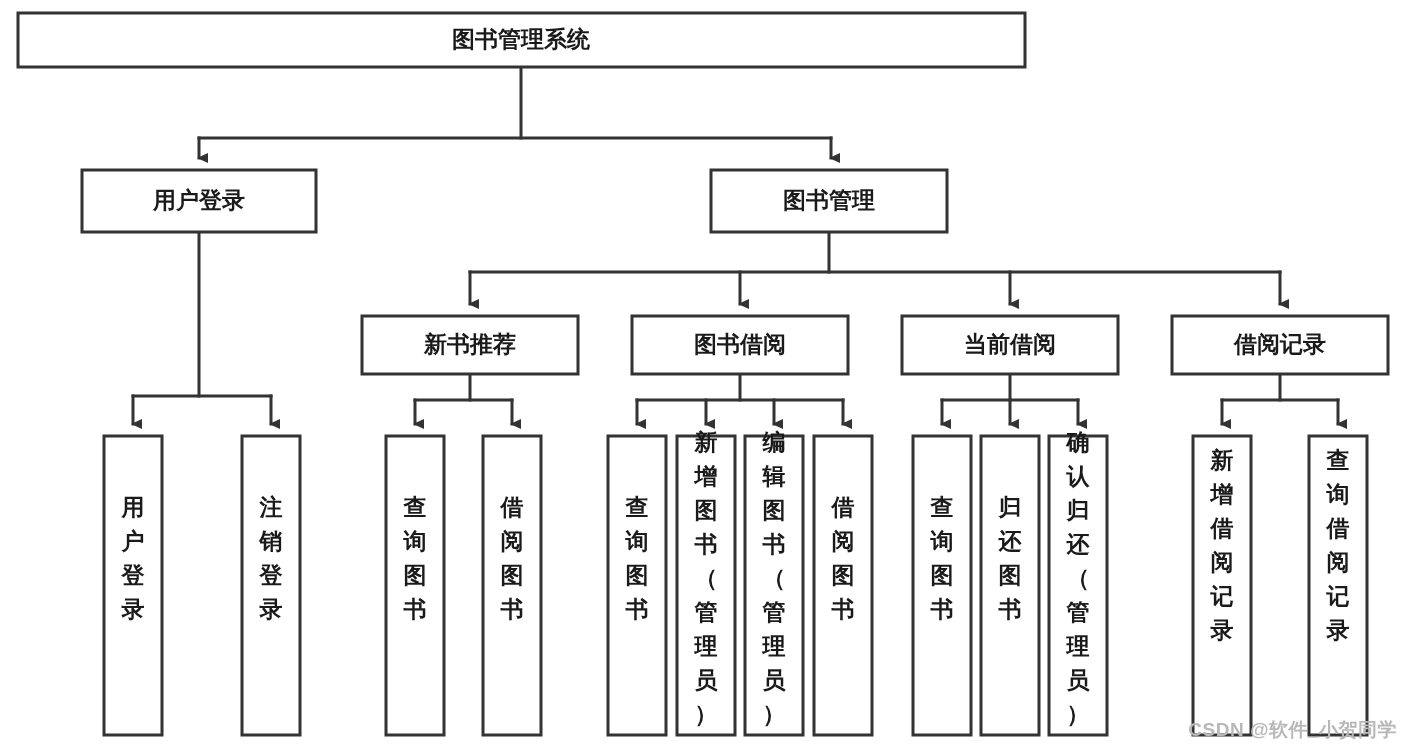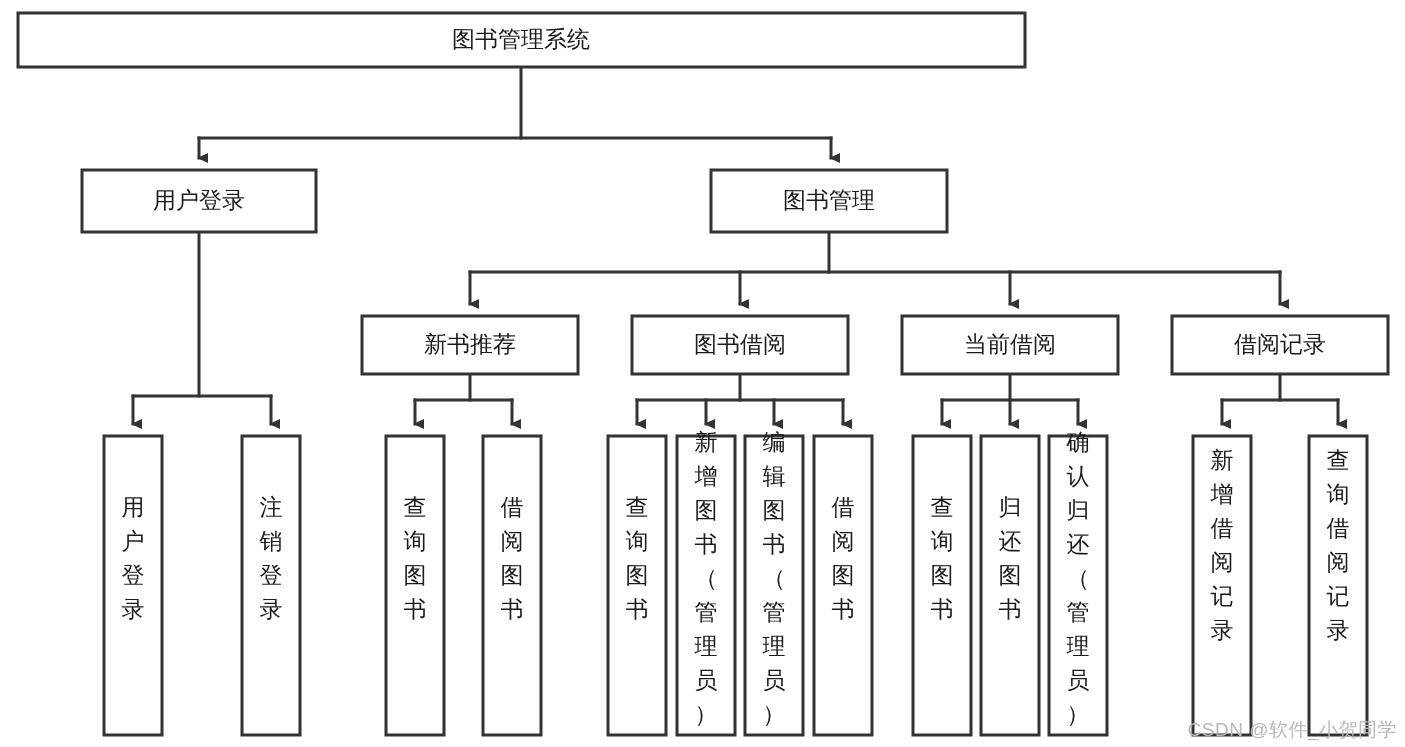--- a/index.html
+++ b/index.html
@@ -11,20 +11,21 @@
     width: 1405px;
     height: 747px;
     font-family: "Liberation Sans", "DejaVu Sans", sans-serif;
     overflow: hidden;
     position: relative;
   }
   #diagram-root {
     position: relative;
     width: 1405px;
     height: 747px;
+    font-weight: bold;
   }
   svg#flow-svg {
     position: absolute;
     left: 0;
     top: 0;
     width: 1405px;
     height: 747px;
     display: block;
   }
   .node-rect {

